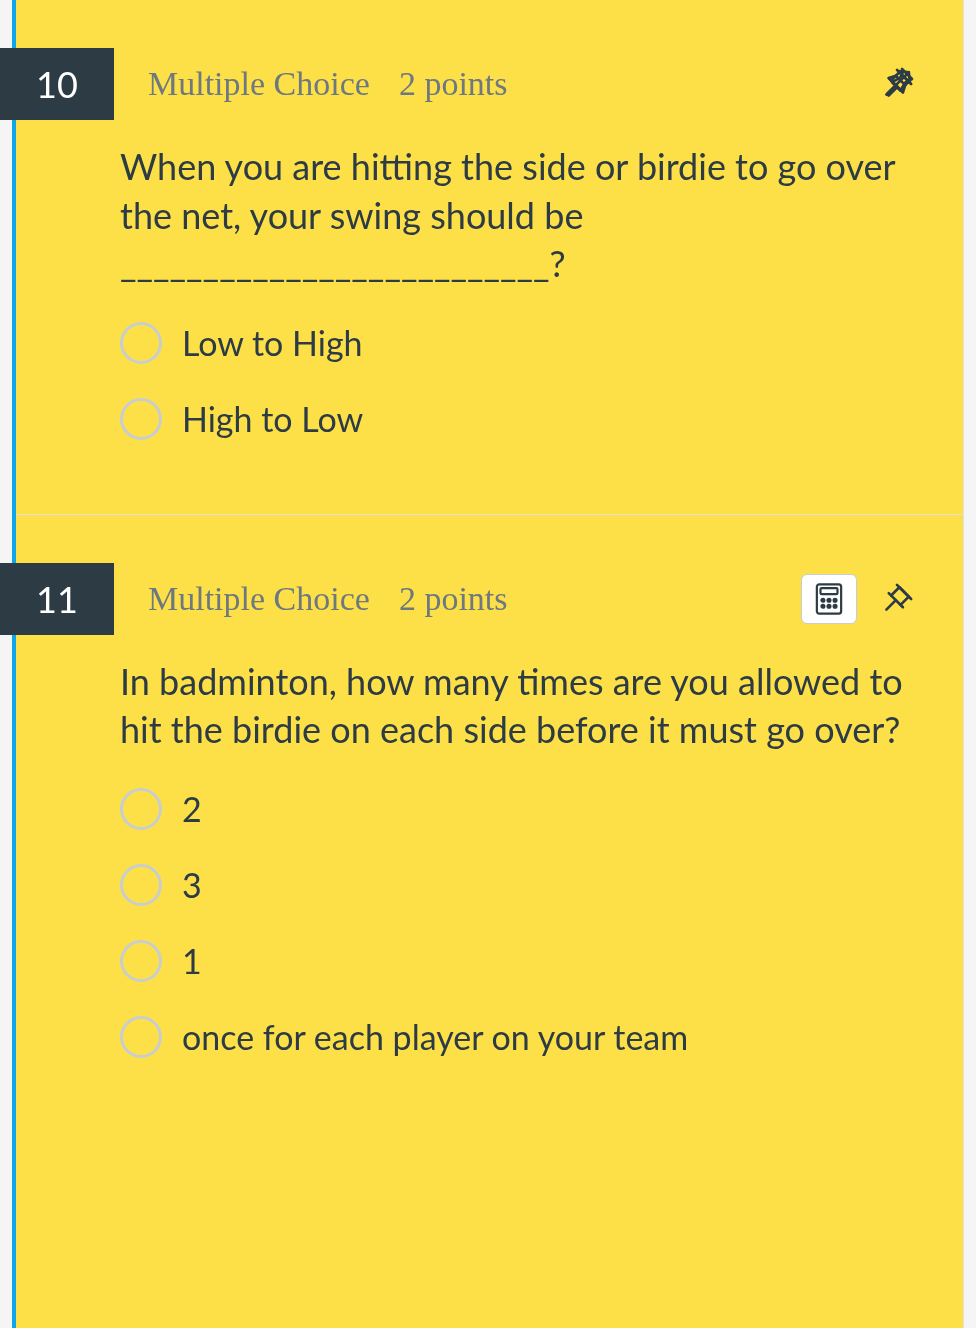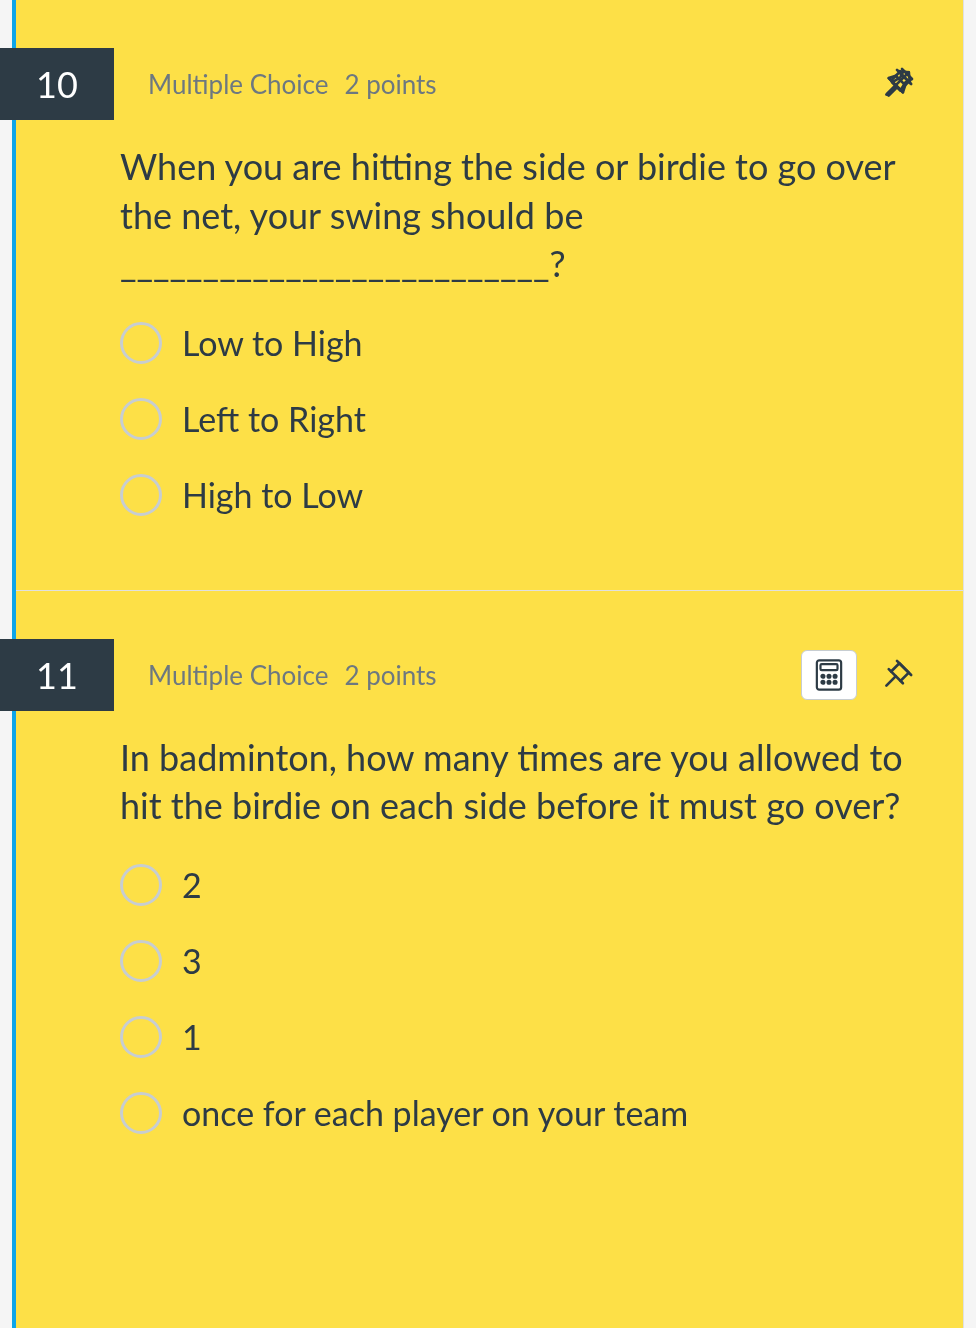--- a/index.html
+++ b/index.html
@@ -40,24 +40,25 @@
       height: 72px;
       display: flex;
       align-items: center;
       justify-content: center;
       margin-left: -16px;
       flex-shrink: 0;
     }
     .q-meta {
       display: flex;
       align-items: center;
-      gap: 16px;
+      gap: 29px;
       margin-left: 34px;
       color: #6d7880;
-      font-size: 26px;
+      font-size: 34px;
+      font-family: Liberation Serif, serif;
     }
     .q-icons {
       position: absolute;
       right: 44px;
       display: flex;
       align-items: center;
       gap: 18px;
     }
     .pin-icon {
       width: 44px;
@@ -145,24 +146,20 @@
             </g>
           </svg>
         </span>
       </div>
     </div>
     <div class="q-text">When you are hitting the side or birdie to go over the net, your swing should be __________________________?</div>
     <div class="options">
       <div class="option">
         <span class="radio"></span>
         <span class="option-label">Low to High</span>
-      </div>
-      <div class="option">
-        <span class="radio"></span>
-        <span class="option-label">Left to Right</span>
       </div>
       <div class="option">
         <span class="radio"></span>
         <span class="option-label">High to Low</span>
       </div>
     </div>
   </div>
 
   <div class="question-block">
     <div class="q-header">

